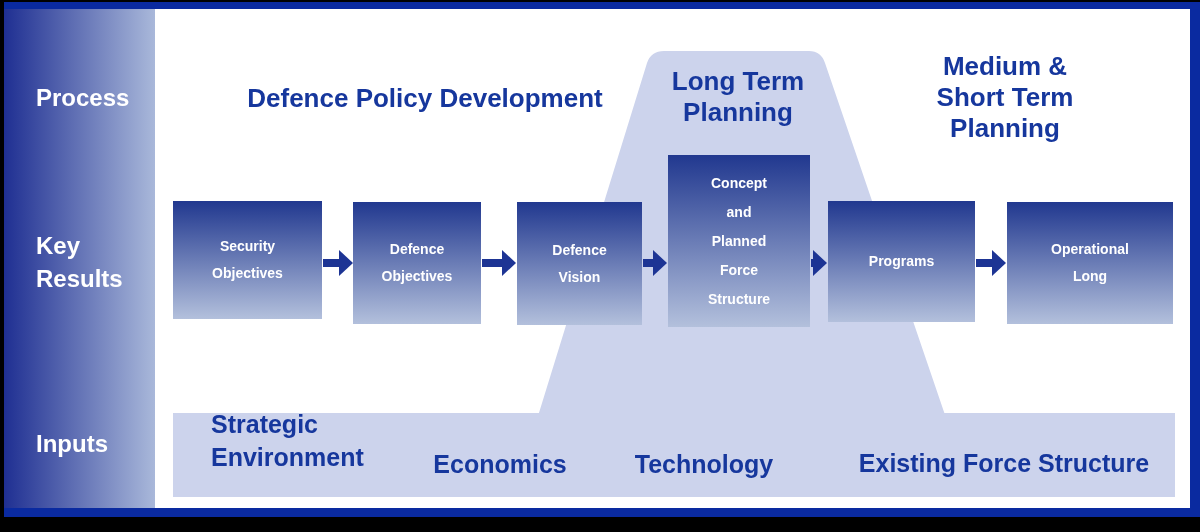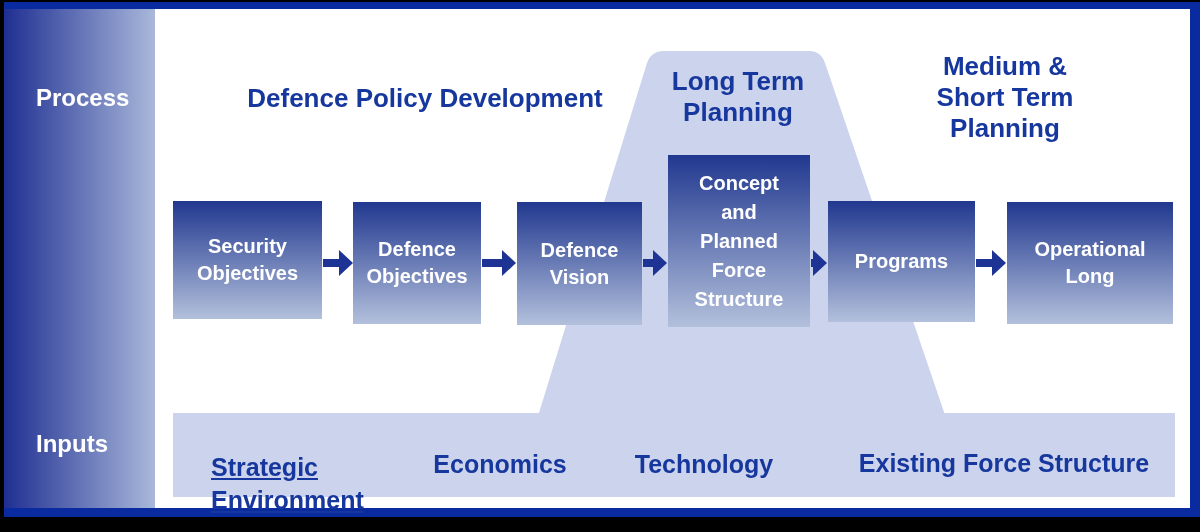--- a/index.html
+++ b/index.html
@@ -14,21 +14,21 @@
     background:linear-gradient(to right,var(--sidebar_gradient_left),var(--sidebar_gradient_right));
   }
   .side-label{position:absolute;left:36px;color:var(--sidebar_text_white);font-size:24px;line-height:33px;}
   .funnel{position:absolute;left:0;top:0;}
   .funnel path{fill:var(--panel_lavender);}
   .inputs-bar{position:absolute;left:173px;top:413px;width:1002px;height:84px;background:var(--panel_lavender);}
   .top-label{position:absolute;color:var(--text_blue);font-size:26px;line-height:31px;text-align:center;}
   .kr-box{
     position:absolute;display:flex;flex-direction:column;justify-content:center;align-items:center;
     background:linear-gradient(to bottom,var(--box_gradient_top),var(--box_gradient_bottom));
-    color:var(--box_text_white);font-size:20px;line-height:27px;text-align:center;
+    color:var(--box_text_white);font-size:14px;line-height:27px;text-align:center;
   }
   .kr-box.tall{line-height:29px;}
   .arrow{position:absolute;height:26px;}
   .arrow .shaft{position:absolute;left:0;top:9px;height:8px;width:calc(100% - 12px);background:var(--arrow_navy);}
   .arrow .head{position:absolute;right:0;top:0;width:0;height:0;
     border-top:13px solid transparent;border-bottom:13px solid transparent;border-left:14px solid var(--arrow_navy);}
   .input-label{position:absolute;color:var(--text_blue);font-size:25px;line-height:33px;}
   .centered{text-align:center;}
 </style>
 </head>
@@ -40,20 +40,24 @@
   <div class="canvas"></div>
 
   <svg class="funnel" width="1200" height="532" viewBox="0 0 1200 532">
     <path d="M513 497 L647 63 Q651 51 664 51 L809 51 Q821 51 825 63 L973 497 Z"></path>
   </svg>
 
   <div class="inputs-bar"></div>
 
   <div class="sidebar"></div>
   <div class="side-label" style="top:81px;">Process</div>
+  <div class="side-label" style="top:229px;">
+    <div>Key</div>
+    <div>Results</div>
+  </div>
   <div class="side-label" style="top:427px;">Inputs</div>
 
   <div class="top-label" style="left:225px;top:83px;width:400px;">Defence Policy Development</div>
   <div class="top-label" style="left:638px;top:66px;width:200px;text-align:center;">
     <div>Long Term</div>
     <div>Planning</div>
   </div>
   <div class="top-label" style="left:880px;top:51px;width:250px;">
     <div>Medium &amp;</div>
     <div>Short Term</div>
@@ -101,21 +105,21 @@
   </div>
   <div class="arrow" style="left:811px;top:250px;width:16px;">
     <div class="shaft"></div>
     <div class="head"></div>
   </div>
   <div class="arrow" style="left:976px;top:250px;width:30px;">
     <div class="shaft"></div>
     <div class="head"></div>
   </div>
 
-  <div class="input-label" style="left:211px;top:451px;text-decoration:underline;">
+  <div class="input-label" style="left:211px;top:408px;">
     <div>Strategic</div>
     <div>Environment</div>
   </div>
   <div class="input-label centered" style="left:420px;top:448px;width:160px;">Economics</div>
   <div class="input-label centered" style="left:624px;top:448px;width:160px;">Technology</div>
   <div class="input-label centered" style="left:844px;top:447px;width:320px;">Existing Force Structure</div>
 
 </div>
 
 </body></html>

